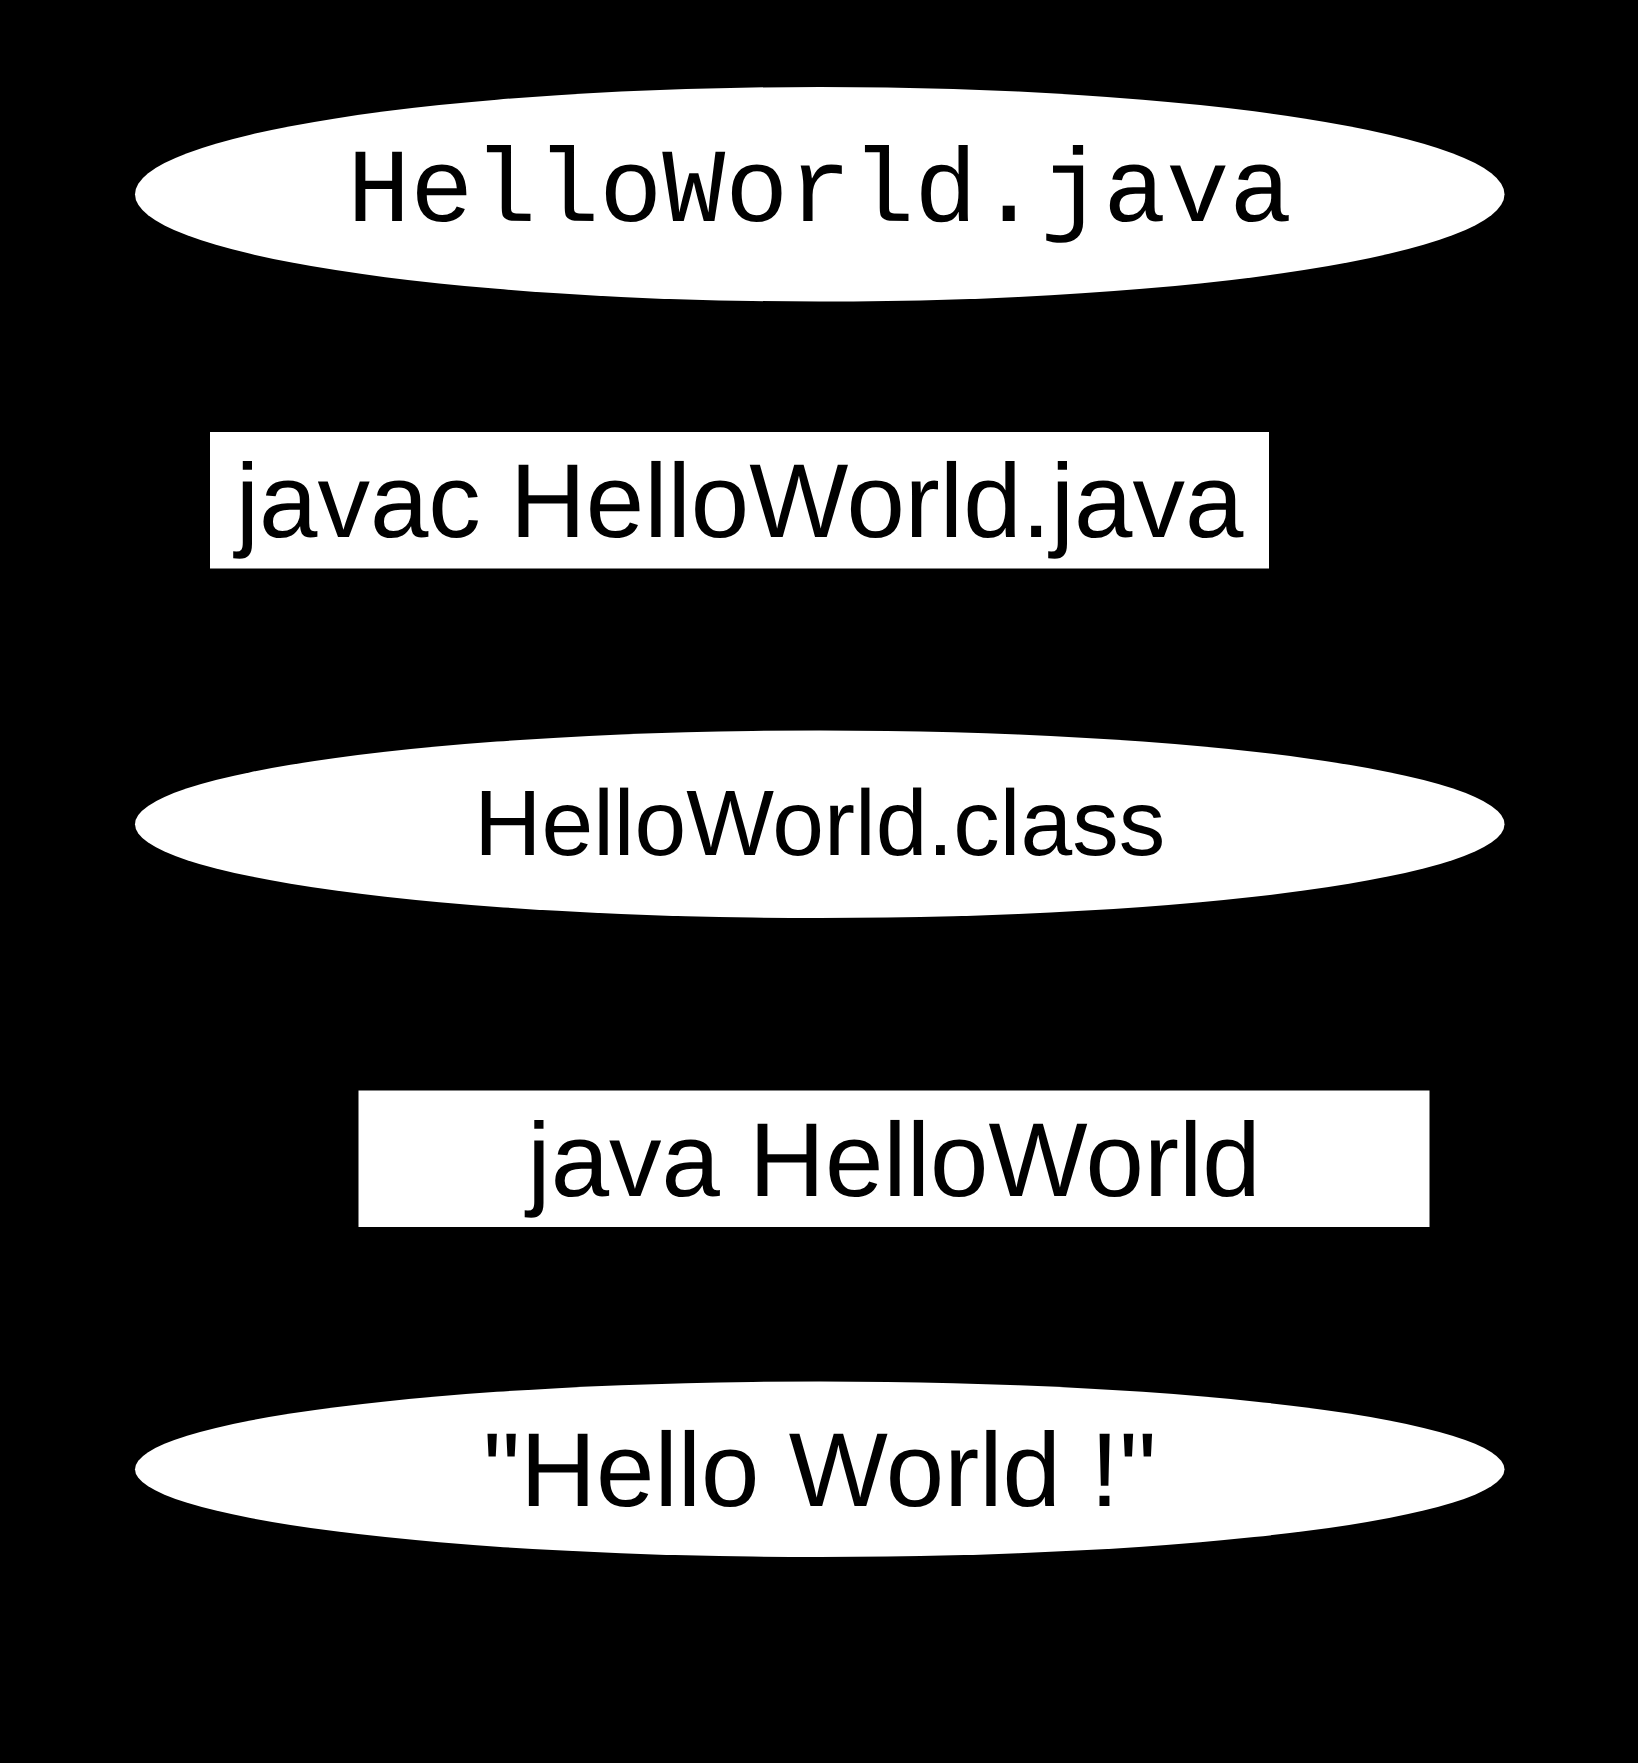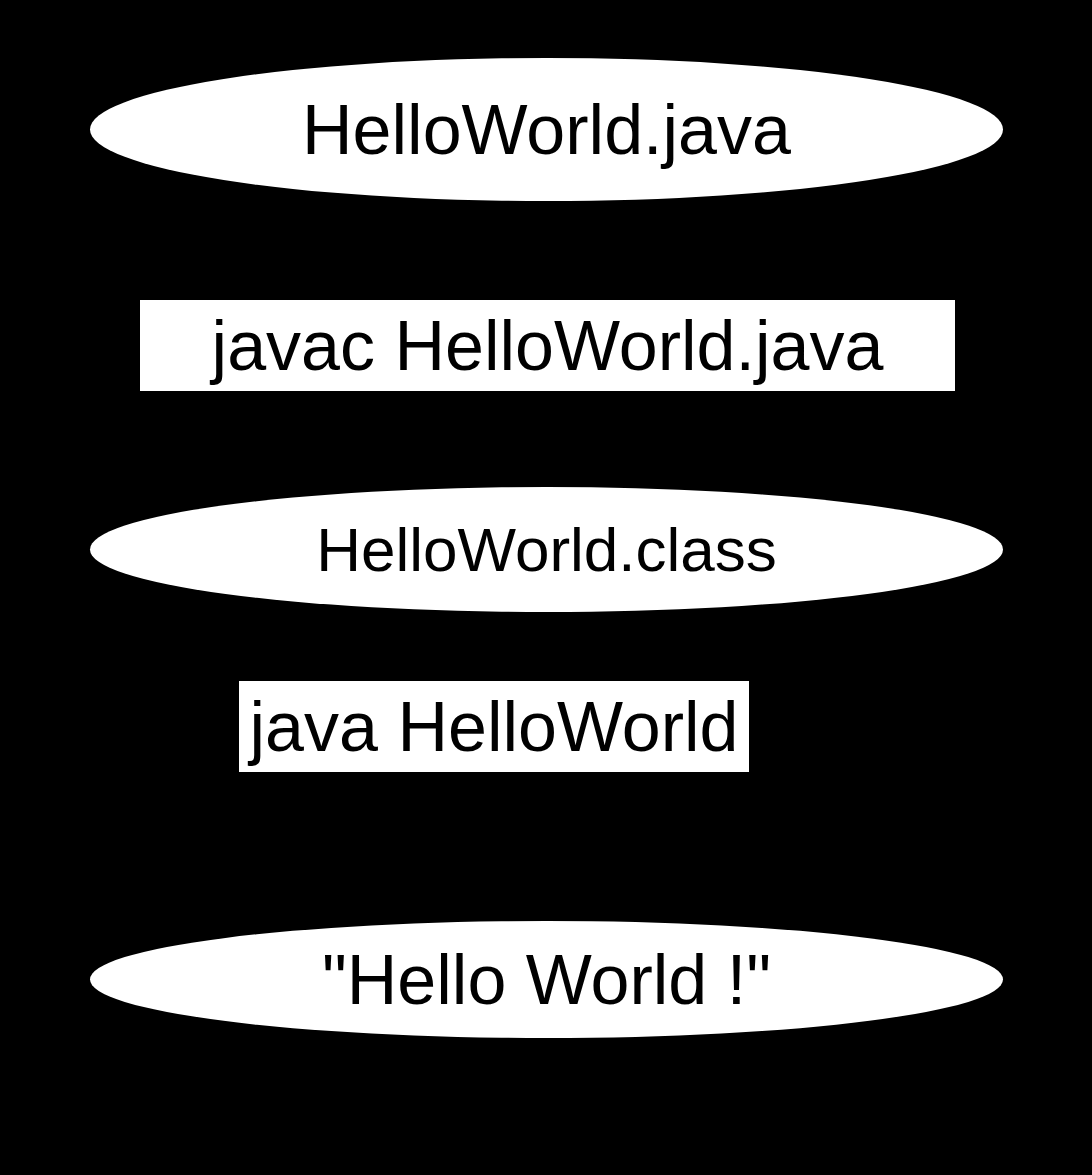--- a/index.html
+++ b/index.html
@@ -35,29 +35,29 @@
     font-family: "Liberation Sans", sans-serif;
     color: #000000;
     line-height: 1;
     white-space: nowrap;
     text-align: center;
     font-weight: normal;
     letter-spacing: 0px;
   }
   
   #node-0 { left: 90px;  top: 58px;   width: 913px; height: 143px; }
-  #node-0 .node-label { font-size: 70px; }
+  #node-0 .node-label { font-size: 70px; font-family: Liberation Mono, monospace; }
 
-  #node-1 { left: 140px; top: 300px;  width: 815px; height: 91px; }
+  #node-1 { left: 140px; top: 288px;  width: 706px; height: 91px; }
   #node-1 .node-label { font-size: 70px; }
 
   #node-2 { left: 90px;  top: 487px;  width: 913px; height: 125px; }
   #node-2 .node-label { font-size: 62px; }
 
-  #node-3 { left: 239px; top: 681px;  width: 510px; height: 91px; }
+  #node-3 { left: 239px; top: 727px;  width: 714px; height: 91px; }
   #node-3 .node-label { font-size: 70px; }
 
   #node-4 { left: 90px;  top: 921px;  width: 913px; height: 117px; }
   #node-4 .node-label { font-size: 70px; }
 
   
   #edge-layer {
     position: absolute;
     left: 0; top: 0;
     width: 1092px;

